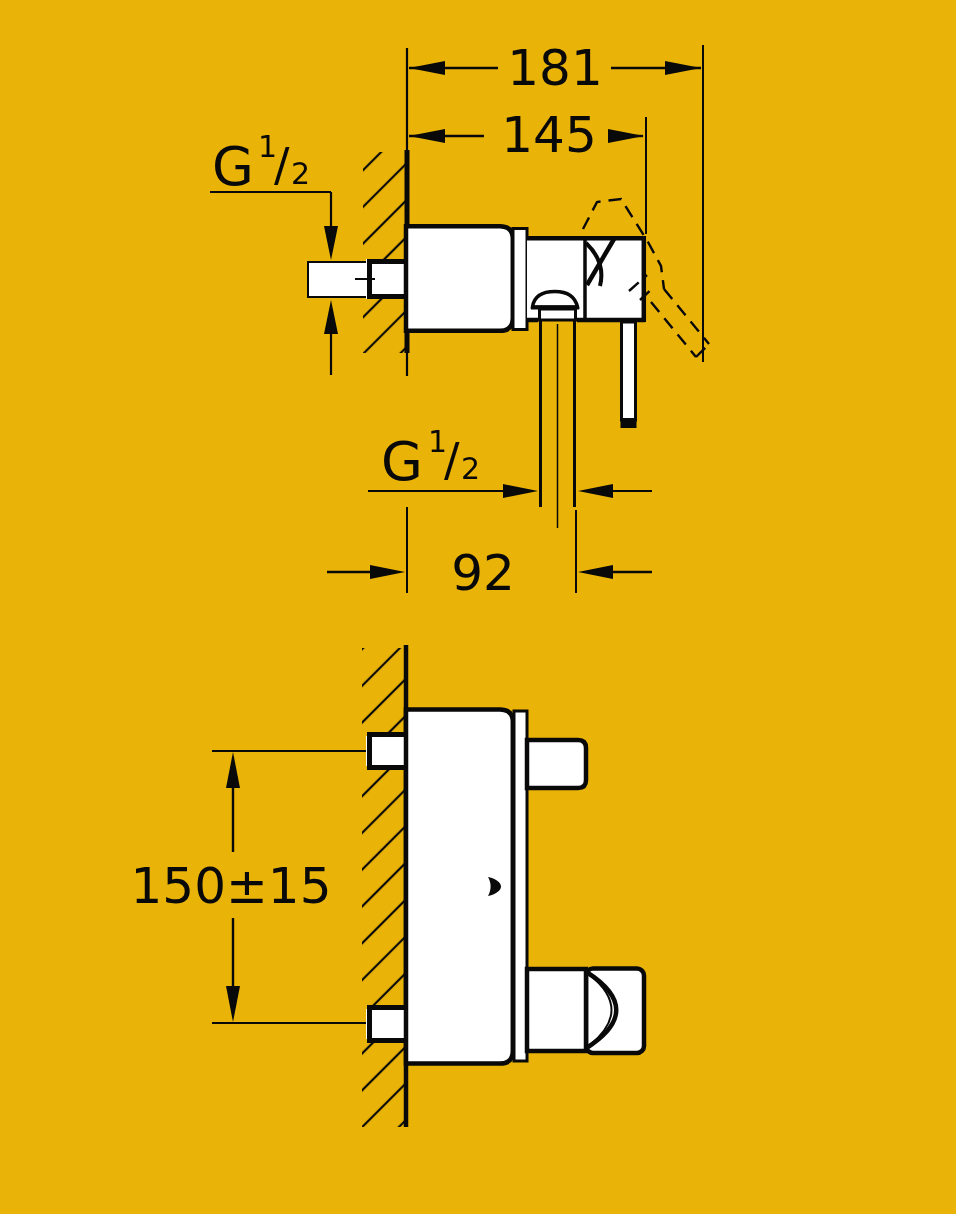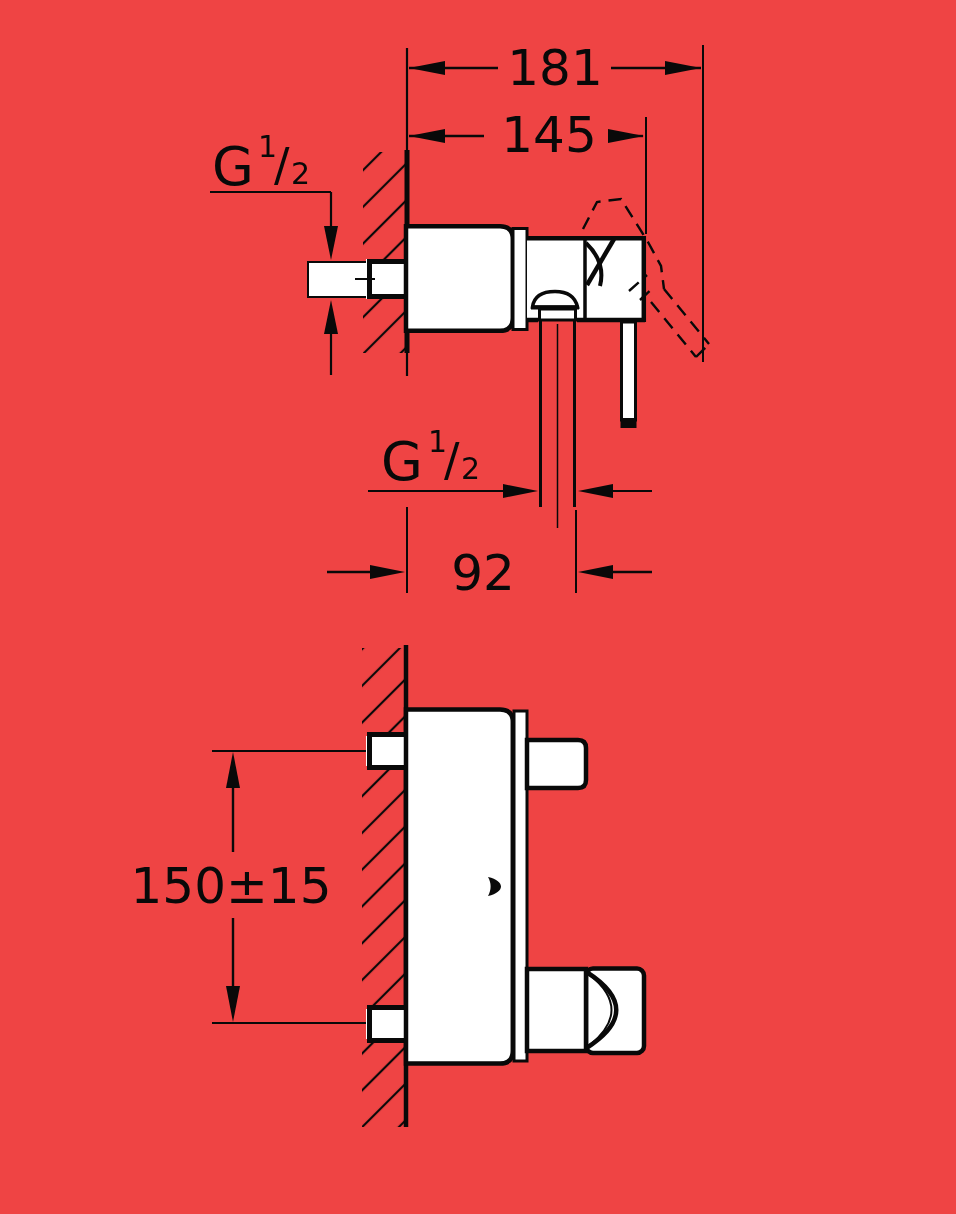--- a/index.html
+++ b/index.html
@@ -1,16 +1,16 @@
 <!DOCTYPE html>
 <html><head>
 <meta charset="utf-8">
 <style>
   html,body{margin:0;padding:0;background:#ffffff;}
-  .canvas{width:956px;height:1214px;position:relative;background:#ef4444;overflow:hidden;}
+  .canvas{width:956px;height:1214px;position:relative;background:#eab308;overflow:hidden;}
   svg{display:block;}
   .dim-text{font-family:"DejaVu Sans","Liberation Sans",sans-serif;font-size:50px;fill:#090909;}
   .thread-g{font-family:"DejaVu Sans","Liberation Sans",sans-serif;font-size:54px;fill:#090909;}
   .thread-num{font-family:"DejaVu Sans","Liberation Sans",sans-serif;font-size:30px;fill:#090909;}
   .thread-slash{font-family:"DejaVu Sans","Liberation Sans",sans-serif;font-size:46px;fill:#090909;}
   .ln{stroke:#090909;fill:none;}
   .fillw{fill:#ffffff;}
   .arrow{fill:#090909;stroke:none;}
   .dashed{stroke:#090909;fill:none;stroke-width:2.4;stroke-dasharray:13 8;}
 </style>

